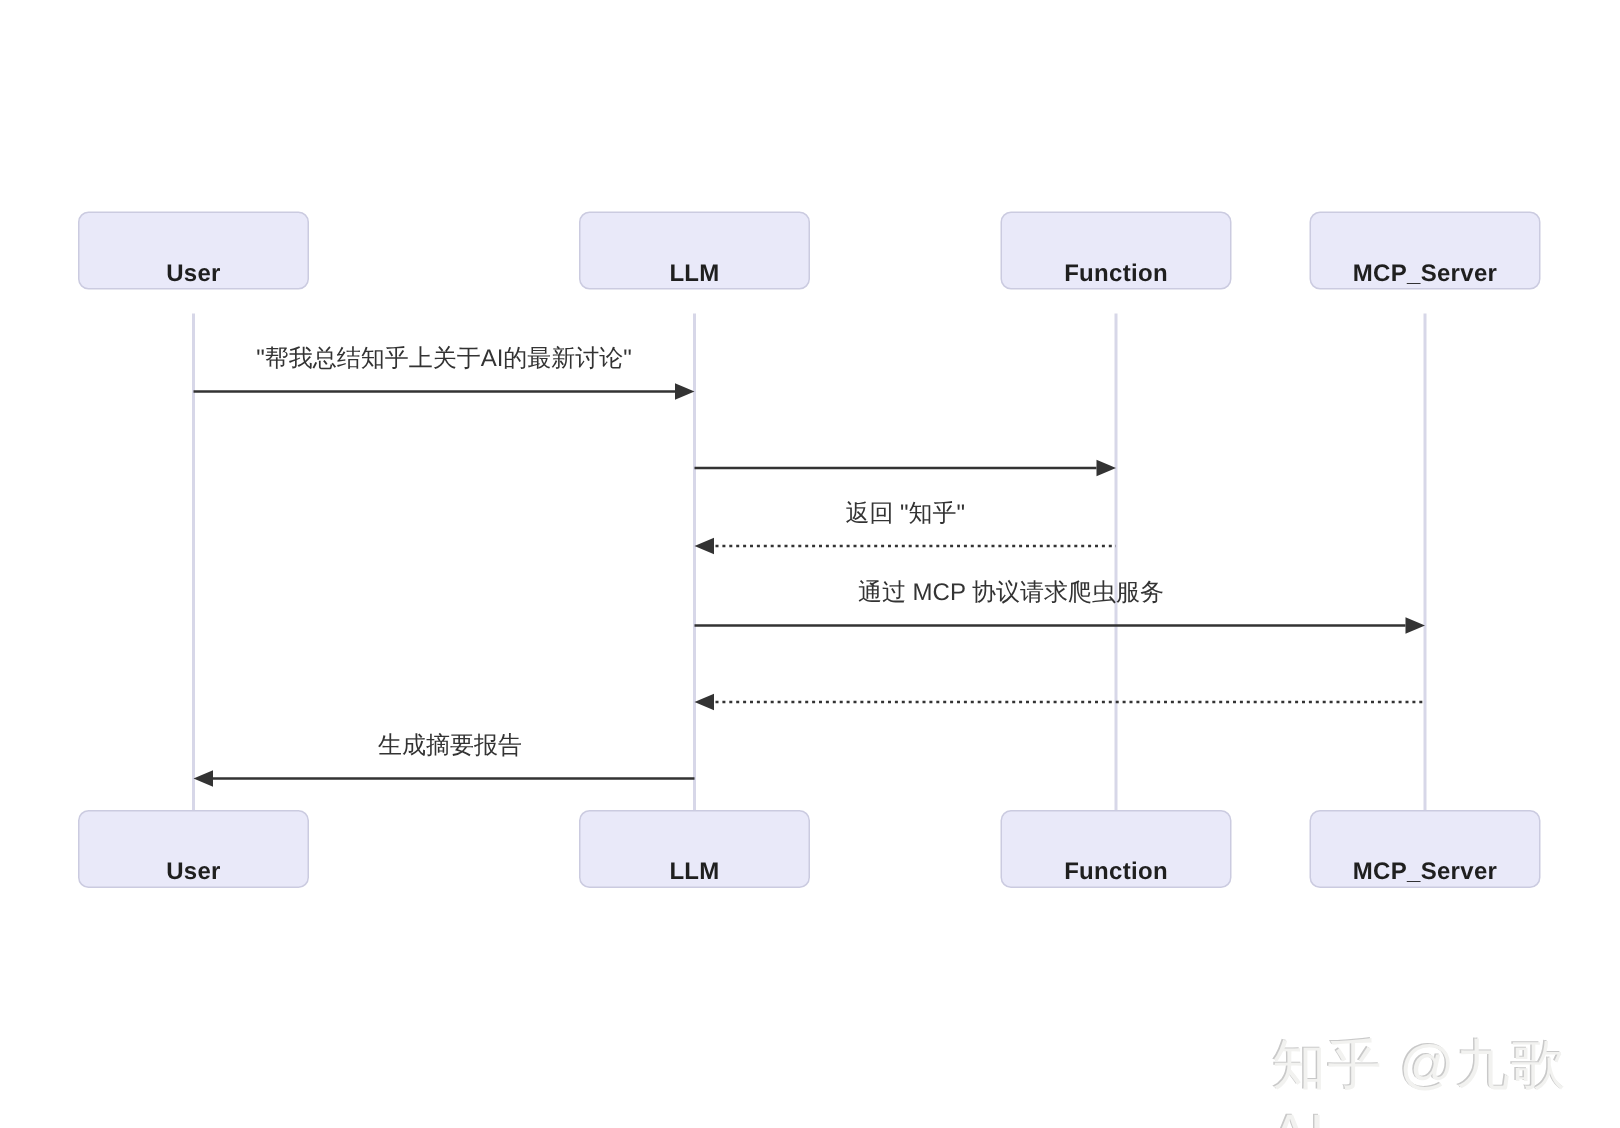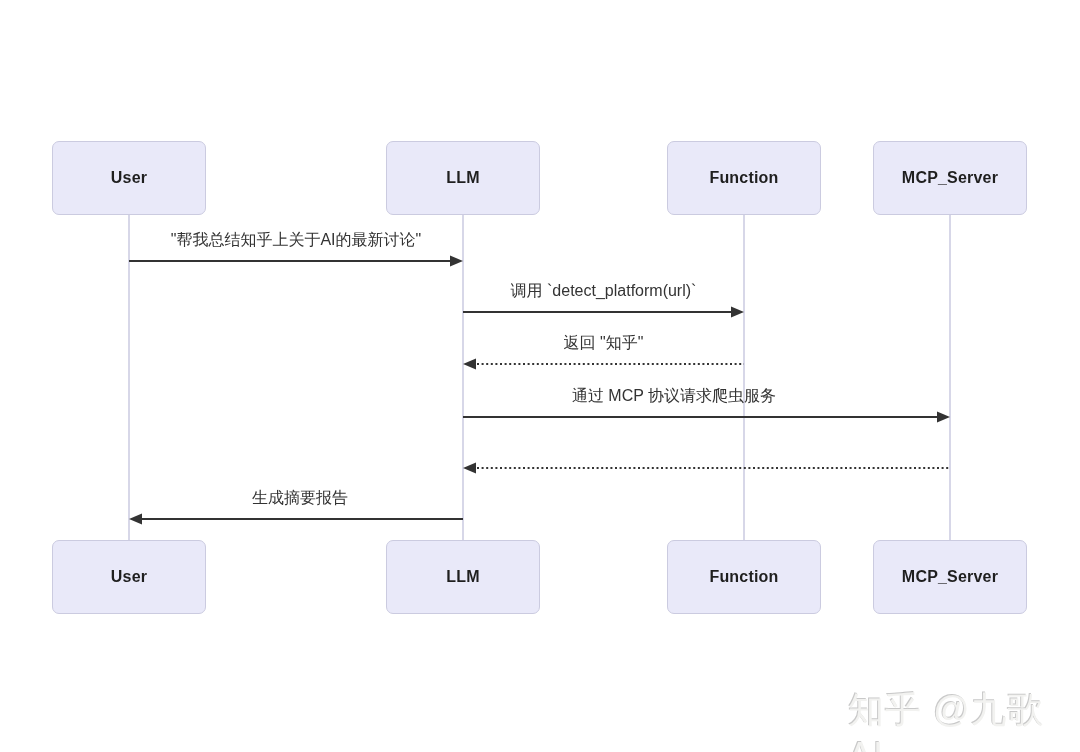--- a/index.html
+++ b/index.html
@@ -10,25 +10,25 @@
     overflow:hidden;
     font-family:"Liberation Sans","DejaVu Sans",sans-serif;
   }
   .lifeline{
     position:absolute;
     top:209px;height:332px;width:2px;
     background:#d7d7e8;
   }
   .actor{
     position:absolute;
-    width:154px;height:74px;
+    width:154px;height:52px;
     background:#e9e9f9;
     border:1px solid #cbcbe0;
     border-radius:7px;
-    display:flex;align-items:center;justify-content:center;
+    display:flex;align-items:flex-end;justify-content:center;
     box-sizing:border-box;
   }
   .actor span{
     font-size:16px;font-weight:600;color:#1f1f1f;letter-spacing:0.2px;
   }
   .msg-label{
     position:absolute;
     font-size:16px;line-height:20px;color:#333333;
     text-align:center;white-space:nowrap;
   }
@@ -95,20 +95,19 @@
     <span>LLM</span>
   </div>
   <div class="actor" style="left:667px;top:540px">
     <span>Function</span>
   </div>
   <div class="actor" style="left:873px;top:540px">
     <span>MCP_Server</span>
   </div>
 
   <div class="msg-label" style="left:129px;width:334px;top:230px">"帮我总结知乎上关于AI的最新讨论"</div>
-  <div class="msg-label" style="left:463px;width:281px;top:281px">调用 `detect_platform(url)`</div>
   <div class="msg-label" style="left:463px;width:281px;top:333px">返回 "知乎"</div>
   <div class="msg-label" style="left:463px;width:422px;top:386px">通过 MCP 协议请求爬虫服务</div>
   <div class="msg-label" style="left:129px;width:342px;top:488px">生成摘要报告</div>
 
   <div class="watermark">知乎 @九歌 AI</div>
 
 </div>
 
 </body></html>

